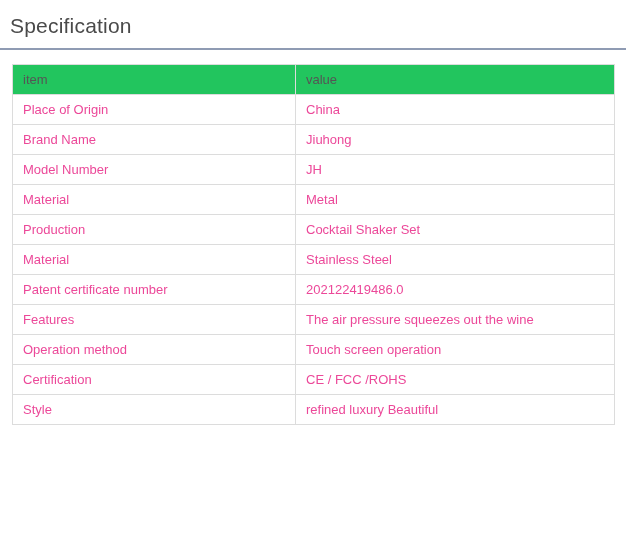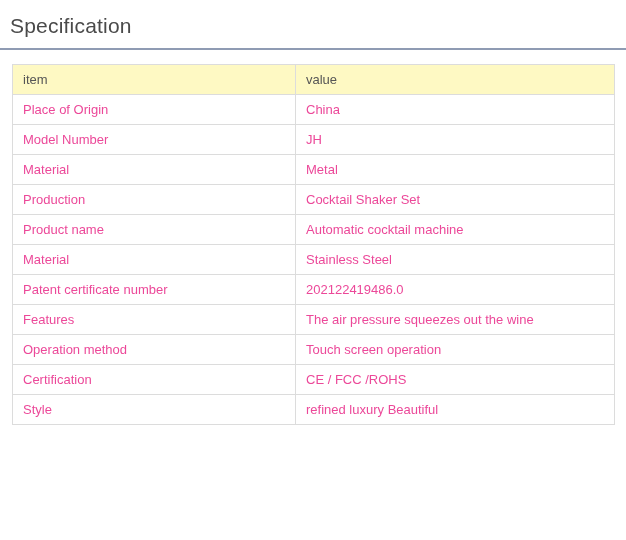--- a/index.html
+++ b/index.html
@@ -44,21 +44,21 @@
     font-size: 13px;
     font-weight: normal;
     text-align: left;
     color: #ec4899;
     height: 17px;
     vertical-align: middle;
     overflow: hidden;
     white-space: nowrap;
   }
   table.spec thead td {
-    background: #fef9c3;
+    background: #22c55e;
     color: #555555;
   }
   col.c-item { width: 283px; }
   col.c-value { width: 319px; }
   td.big {
     font-size: 15px;
     color: #4f4f4f;
   }
 </style>
 </head>
@@ -78,34 +78,34 @@
         <td>item</td>
         <td>value</td>
       </tr>
     </thead>
     <tbody id="spec-body">
         <tr>
           <td>Place of Origin</td>
           <td>China</td>
         </tr>
         <tr>
+          <td>Brand Name</td>
+          <td>Jiuhong</td>
+        </tr>
+        <tr>
           <td>Model Number</td>
           <td>JH</td>
         </tr>
         <tr>
           <td>Material</td>
           <td>Metal</td>
         </tr>
         <tr>
           <td>Production</td>
           <td>Cocktail Shaker Set</td>
-        </tr>
-        <tr>
-          <td>Product name</td>
-          <td class="big">Automatic cocktail machine</td>
         </tr>
         <tr>
           <td>Material</td>
           <td>Stainless Steel</td>
         </tr>
         <tr>
           <td>Patent certificate number</td>
           <td>202122419486.0</td>
         </tr>
         <tr>

